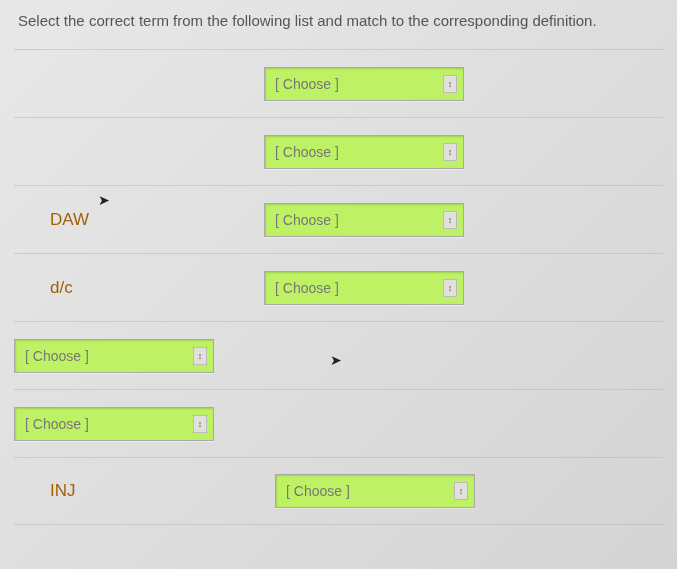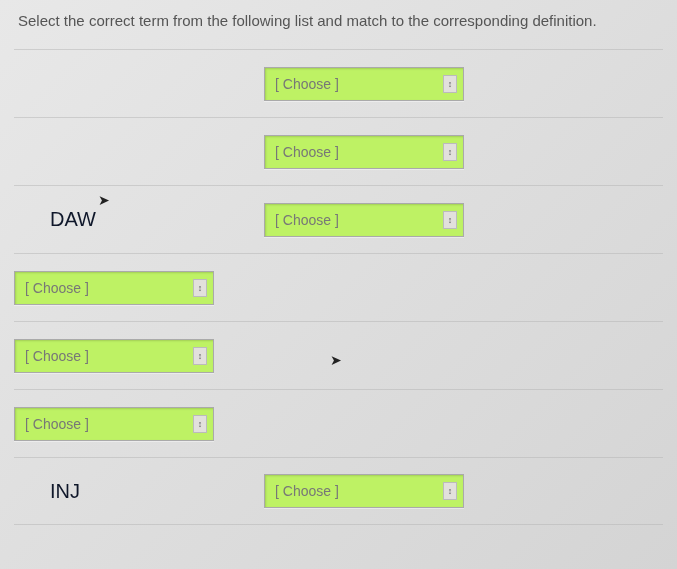--- a/index.html
+++ b/index.html
@@ -27,26 +27,27 @@
     }
     .row {
       display: flex;
       align-items: center;
       border-top: 1px solid rgba(180,180,180,0.5);
       padding: 16px 0;
       min-height: 68px;
     }
     .row:last-child {
       border-bottom: 1px solid rgba(180,180,180,0.5);
+      gap: 11px;
     }
     .term-label {
       width: 250px;
       padding-left: 36px;
-      color: #0f172a;
-      font-size: 20px;
+      color: #a16207;
+      font-size: 17px;
     }
     .select-wrapper {
       position: relative;
       width: 200px;
     }
     .select-box {
       width: 100%;
       height: 34px;
       background: #bef264;
       border: 1px solid #aaa;
@@ -119,20 +120,21 @@
     <div class="term-label">DAW</div>
     <div class="select-wrapper">
       <div class="select-box">
         <span>[ Choose ]</span>
         <span class="select-arrow">↕</span>
       </div>
     </div>
   </div>
 
   <div class="row">
+    <div class="term-label">d/c</div>
     <div class="select-wrapper">
       <div class="select-box">
         <span>[ Choose ]</span>
         <span class="select-arrow">↕</span>
       </div>
     </div>
   </div>
 
   <div class="row">
     <div class="select-wrapper">

